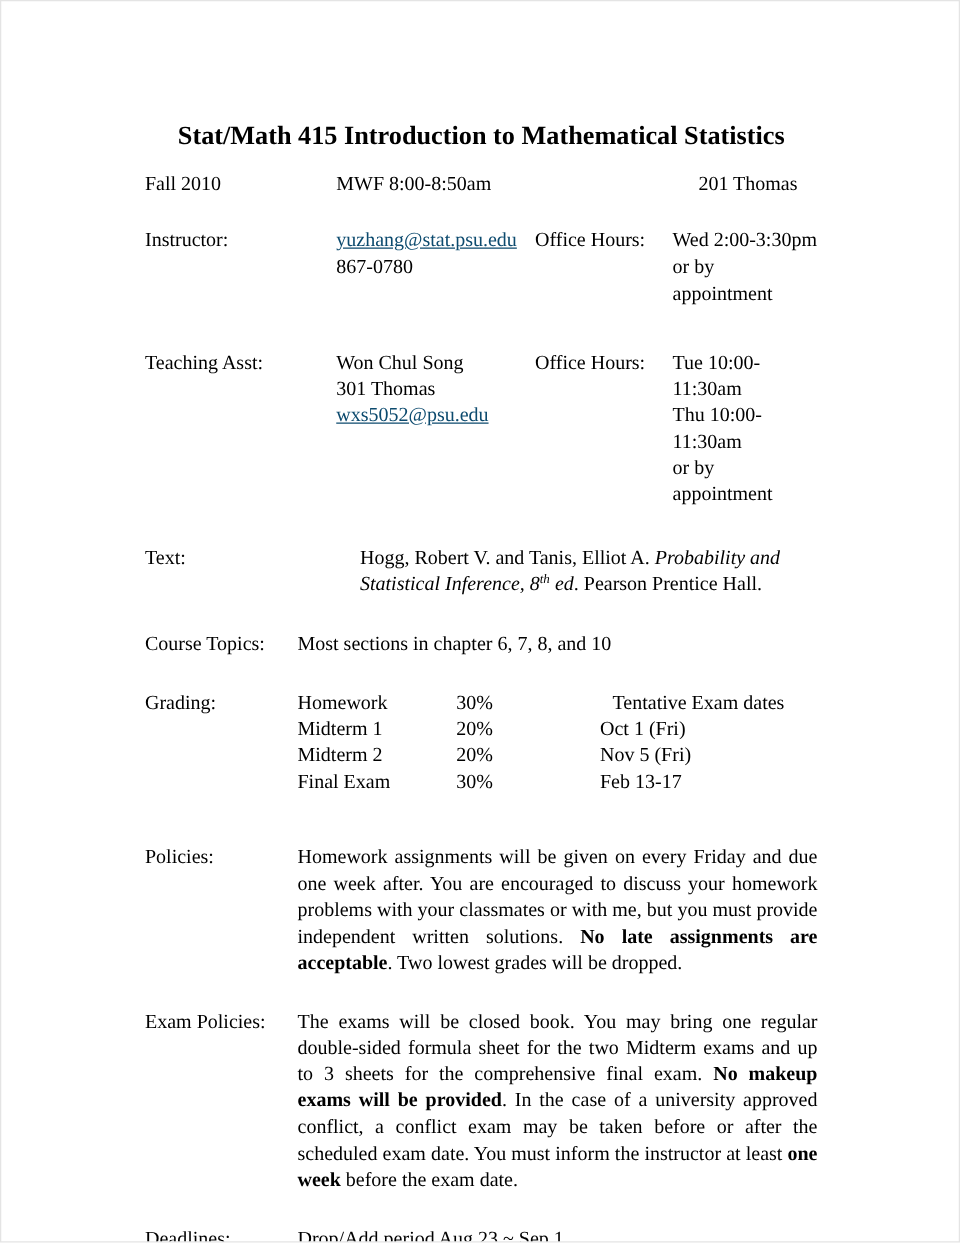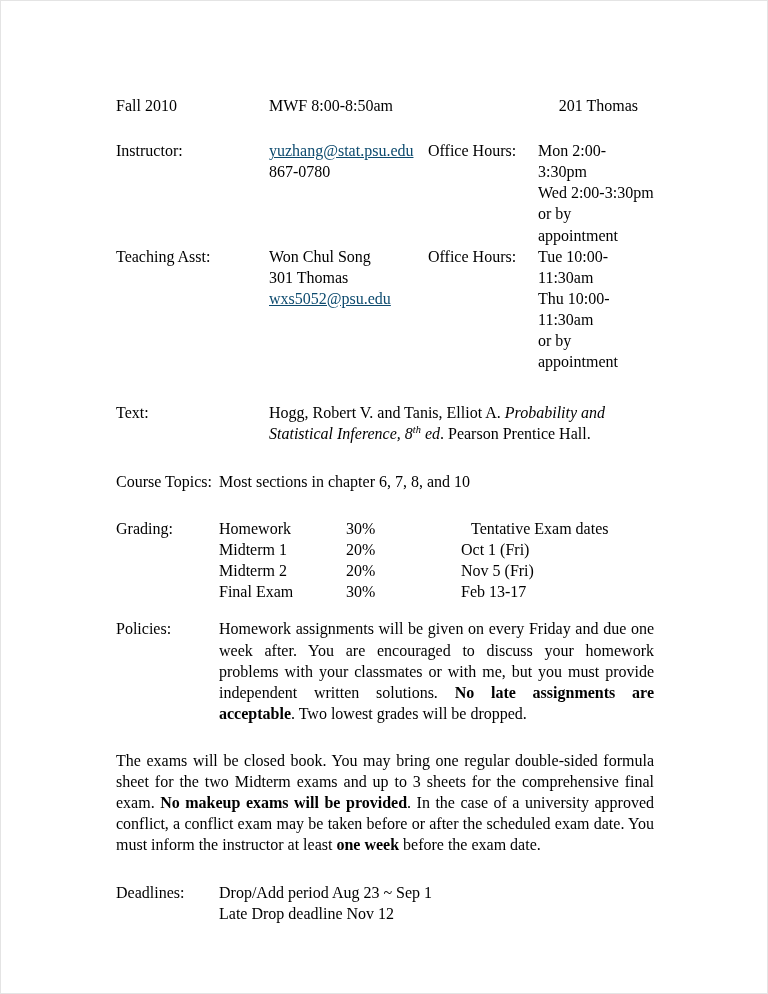--- a/index.html
+++ b/index.html
@@ -31,71 +31,71 @@
     line-height: 1.32;
     margin-bottom: 24px;
   }
   .header-room { text-align: right; padding-right: 16px; }
 
   .contact-grid {
     display: grid;
     grid-template-columns: 153px 159px 110px 1fr;
     line-height: 1.32;
   }
-  .ta-grid { margin-bottom: 30px; }
+  .ta-grid { margin-bottom: 30px; margin-top: 34px; }
 
   .doc-link {
     color: #0c4a6e;
     text-decoration: underline;
     cursor: pointer;
   }
 
-  .flex-row { display: flex; line-height: 1.32; }
+  .flex-row { display: flex; line-height: 1.32; gap: 19px; }
   .label-col-wide { flex: 0 0 153px; }
   .label-col { flex: 0 0 103px; }
   .body-col { flex: 1; }
   .justified { text-align: justify; }
 
   .text-section { margin-bottom: 26px; }
   .topics-section { margin-bottom: 26px; }
 
-  .grading-section { margin-bottom: 16px; }
+  .grading-section { margin-bottom: 39px; }
   .grading-row {
     display: grid;
     grid-template-columns: 127px 115px 1fr;
     line-height: 1.32;
   }
   .exam-header { padding-left: 10px; }
 
   .para-section { margin-bottom: 26px; }
   .deadlines-section { margin-bottom: 28px; }
 
   sup { font-size: 0.65em; }
 </style>
 </head>
 <body>
 
 <div class="page">
 
+  <div class="title">Stat/Math 415 Introduction to Mathematical Statistics</div>
 
   <div class="header-row">
     <span>Fall 2010</span>
     <span>MWF 8:00-8:50am</span>
     <span class="header-room">201 Thomas</span>
   </div>
 
   <div class="contact-grid">
     <div>Instructor:</div>
     <div>
       <div class="line"><a class="doc-link">yuzhang@stat.psu.edu</a></div>
       <div class="line">867-0780</div>
     </div>
     <div>Office Hours:</div>
     <div>
-      <div class="line">Mon 2:00-3:30pm</div>
       <div class="line">Wed 2:00-3:30pm</div>
       <div class="line">or by appointment</div>
     </div>
   </div>
 
   <div class="contact-grid ta-grid">
     <div>Teaching Asst:</div>
     <div>
       <div class="line">Won Chul Song</div>
       <div class="line">301 Thomas</div>
@@ -144,20 +144,21 @@
       </div>
     </div>
   </div>
 
   <div class="flex-row para-section">
     <div class="label-col">Policies:</div>
     <div class="body-col justified"><span>Homework assignments will be given on every Friday and due one week after. You are encouraged to discuss your homework problems with your classmates or with me, but you must provide independent written solutions. </span><span style="font-weight: bold;">No late assignments are acceptable</span><span>. Two lowest grades will be dropped.</span></div>
   </div>
 
   <div class="flex-row para-section">
+    <div class="label-col">Exam Policies:</div>
     <div class="body-col justified"><span>The exams will be closed book. You may bring one regular double-sided formula sheet for the two Midterm exams and up to 3 sheets for the comprehensive final exam. </span><span style="font-weight: bold;">No makeup exams will be provided</span><span>. In the case of a university approved conflict, a conflict exam may be taken before or after the scheduled exam date. You must inform the instructor at least </span><span style="font-weight: bold;">one week</span><span> before the exam date.</span></div>
   </div>
 
   <div class="flex-row deadlines-section">
     <div class="label-col">Deadlines:</div>
     <div class="body-col">
       <div class="line">Drop/Add period Aug 23 ~ Sep 1</div>
       <div class="line">Late Drop deadline Nov 12</div>
 
     </div>

